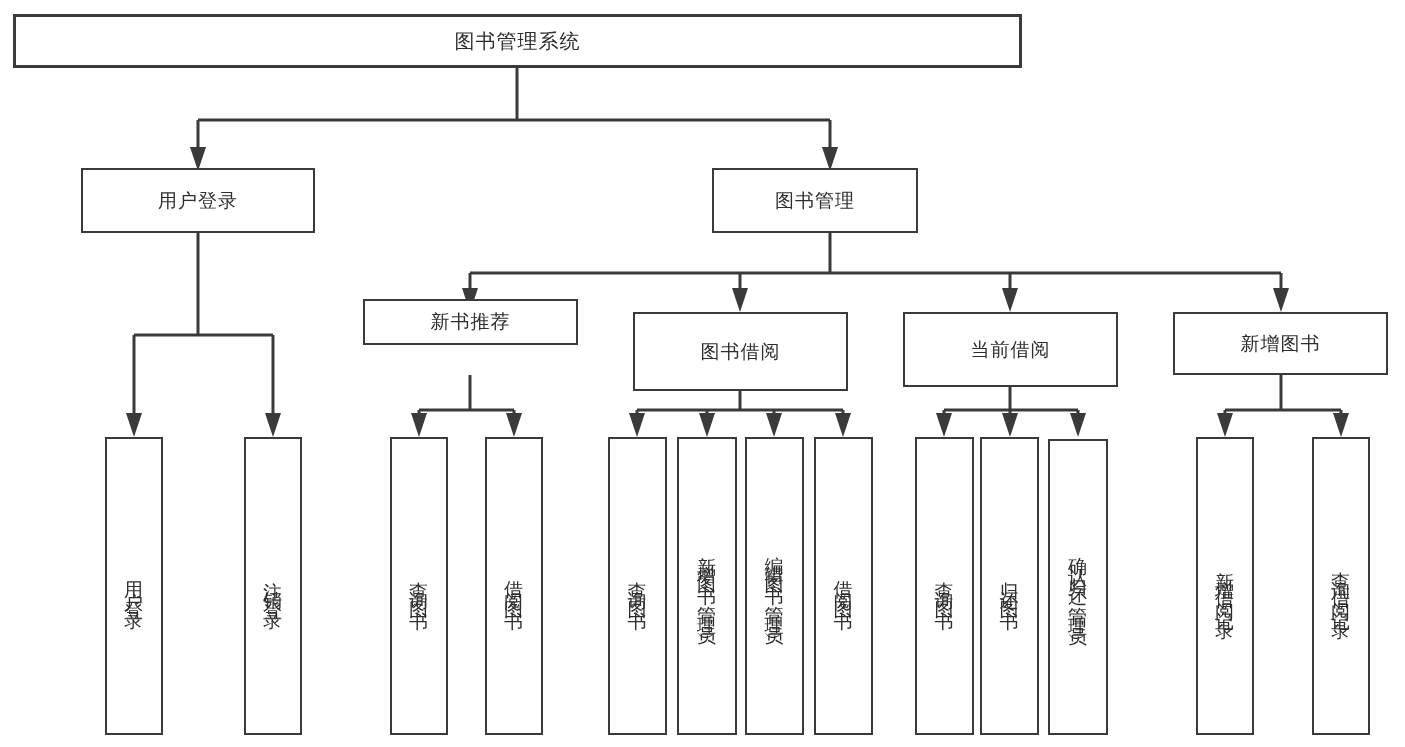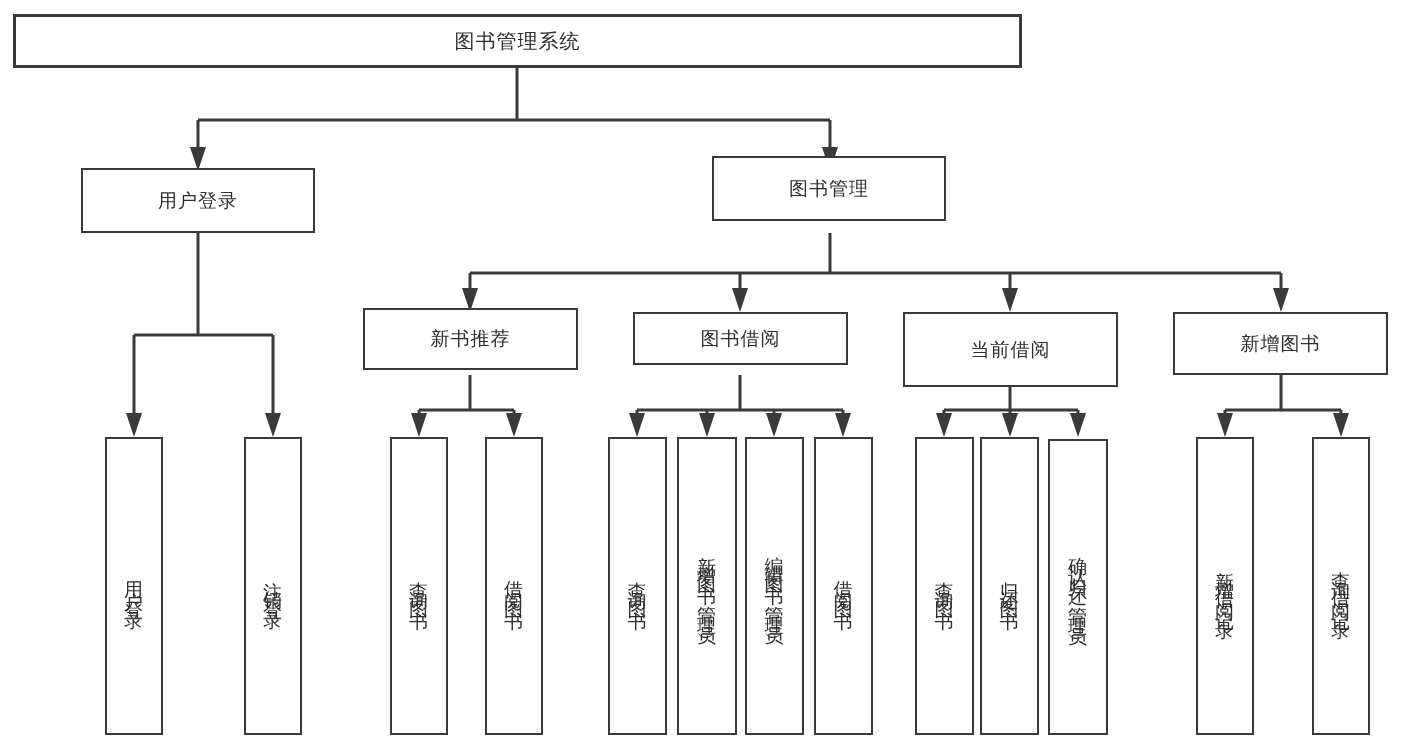--- a/index.html
+++ b/index.html
@@ -92,24 +92,24 @@
       <polygon points="1002,413 1018,413 1010,437"></polygon>
       <polygon points="1070,413 1086,413 1078,437"></polygon>
       <polygon points="1217,413 1233,413 1225,437"></polygon>
       <polygon points="1333,413 1349,413 1341,437"></polygon>
     </g>
   </svg>
 
   <div class="box root" style="left:13px; top:14px; width:1009px; height:54px">图书管理系统</div>
 
   <div class="box branch" style="left:81px; top:168px; width:234px; height:65px">用户登录</div>
-  <div class="box branch" style="left:712px; top:156px; width:234px; height:65px">图书管理</div>
+  <div class="box branch" style="left:712px; top:168px; width:206px; height:65px">图书管理</div>
 
-  <div class="box branch" style="left:363px; top:308px; width:215px; height:62px">新书推荐</div>
-  <div class="box branch" style="left:633px; top:312px; width:215px; height:53px">图书借阅</div>
+  <div class="box branch" style="left:363px; top:299px; width:215px; height:46px">新书推荐</div>
+  <div class="box branch" style="left:633px; top:312px; width:215px; height:79px">图书借阅</div>
   <div class="box branch" style="left:903px; top:312px; width:215px; height:75px">当前借阅</div>
   <div class="box branch" style="left:1173px; top:312px; width:215px; height:63px">新增图书</div>
 
   <div class="box leaf" style="left:105px; top:437px; width:58px; height:298px">
     <span class="vtext">用户登录</span>
   </div>
   <div class="box leaf" style="left:244px; top:437px; width:58px; height:298px">
     <span class="vtext">注销登录</span>
   </div>
 

